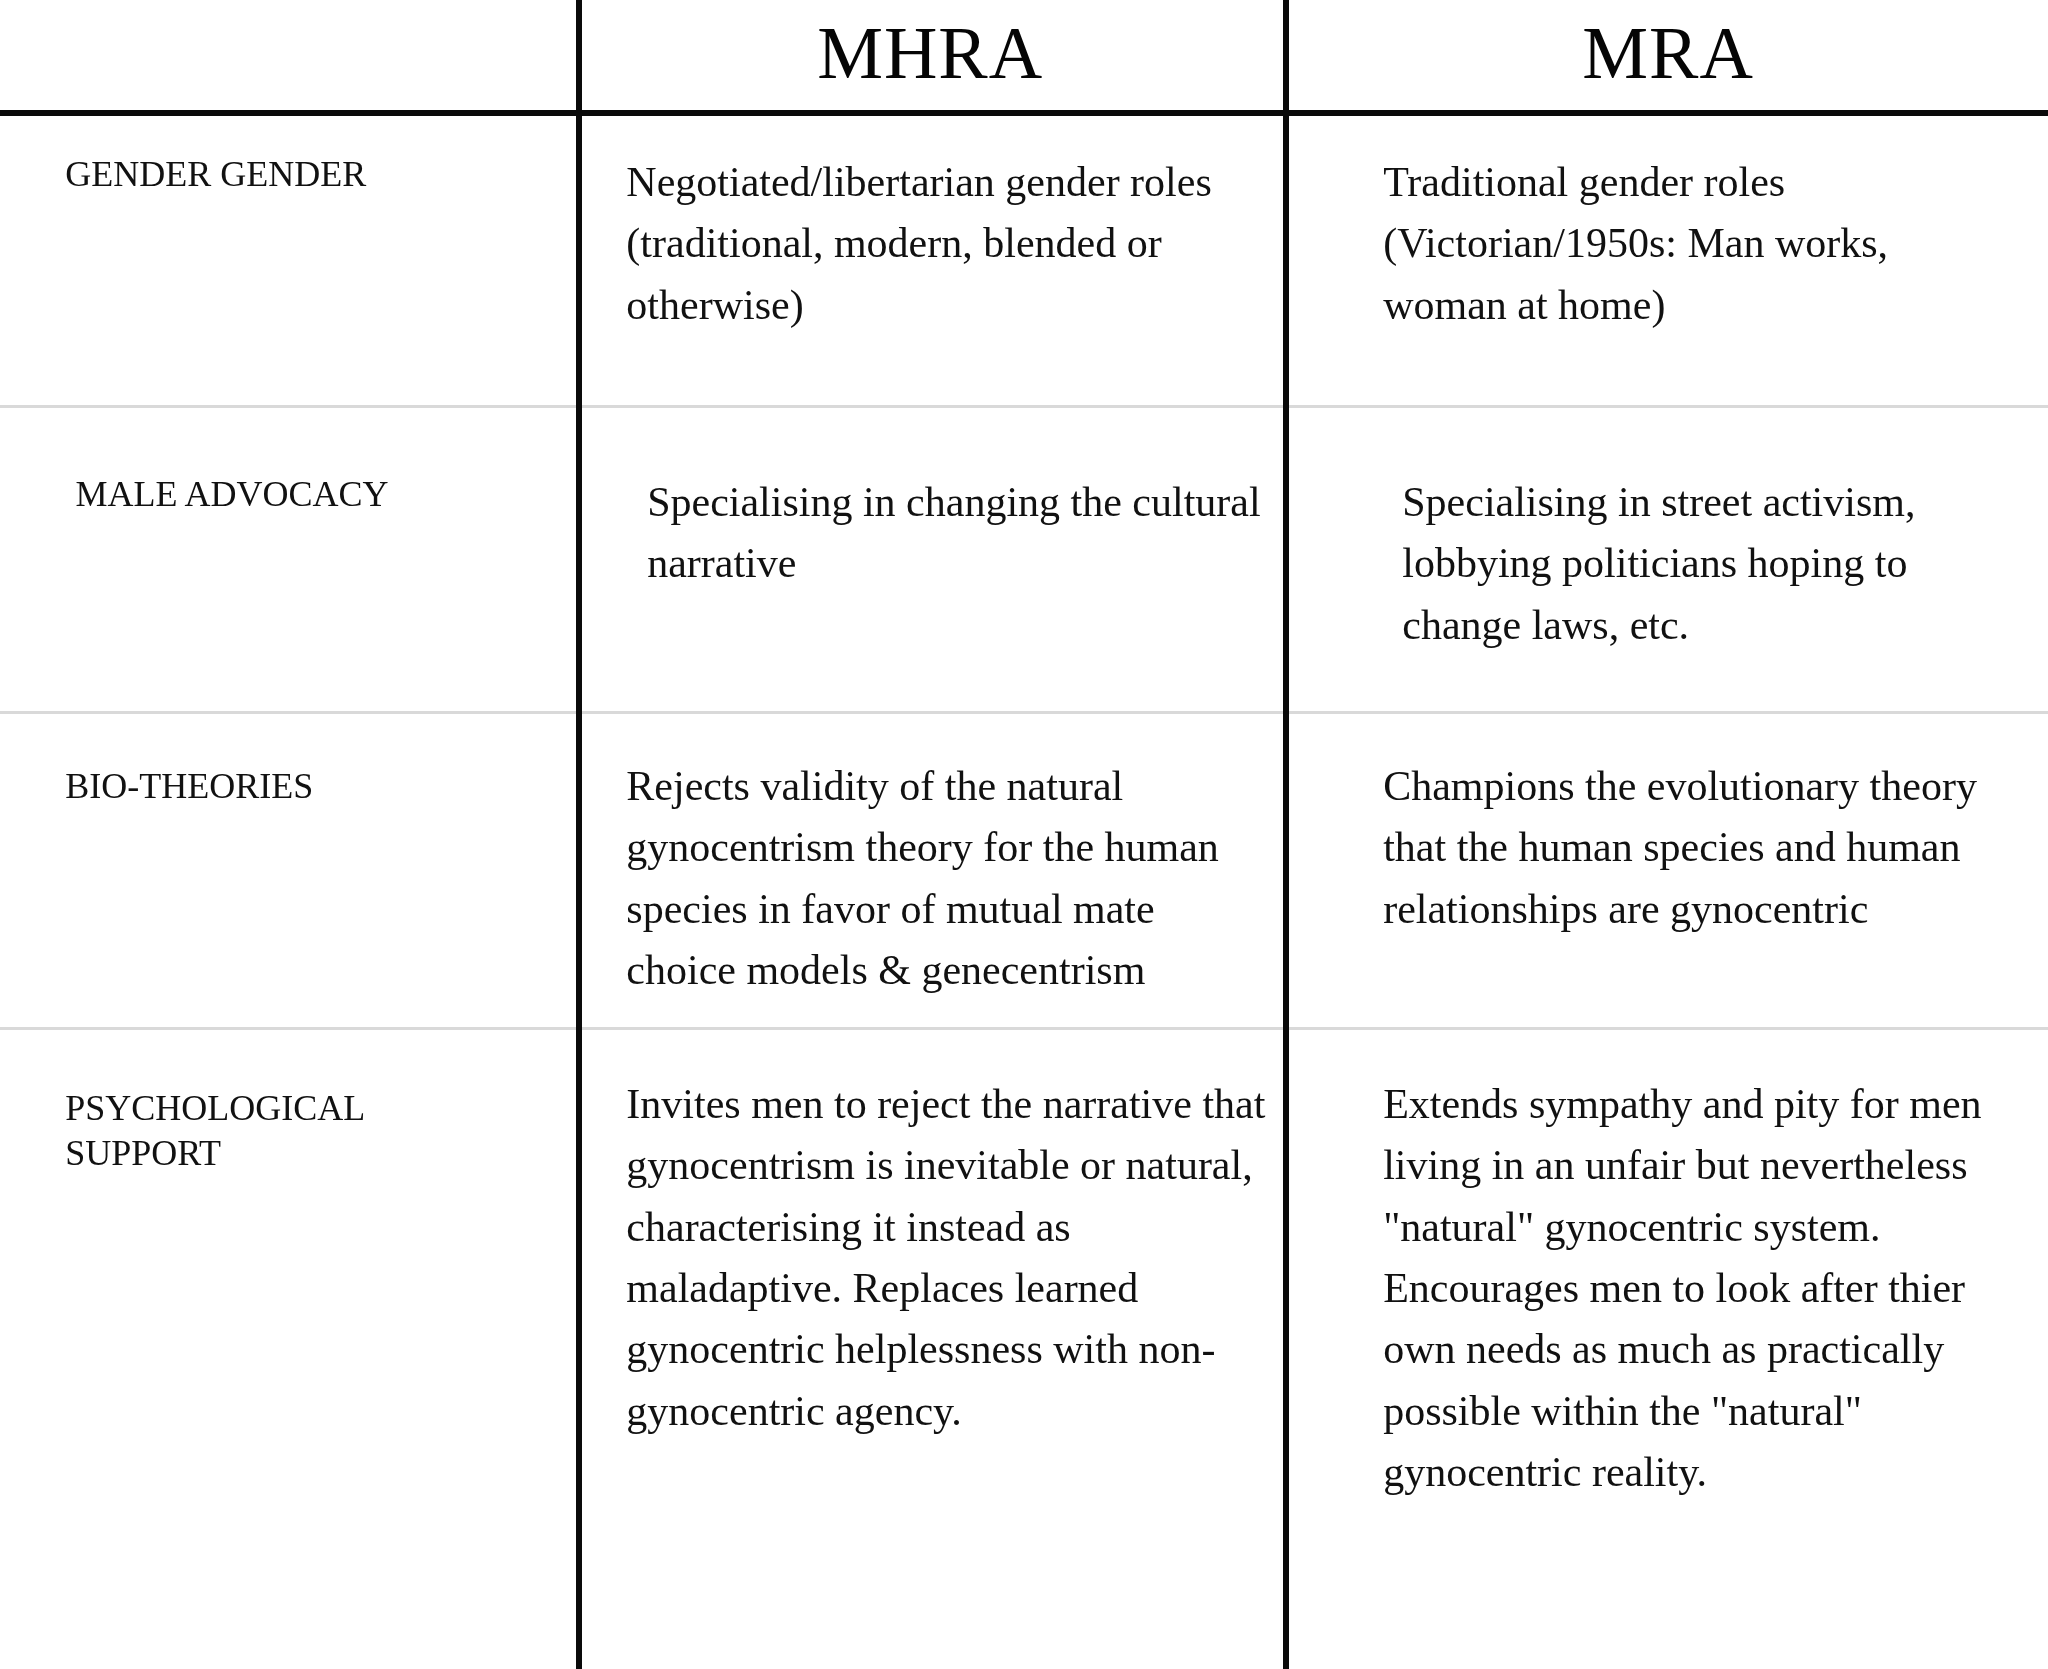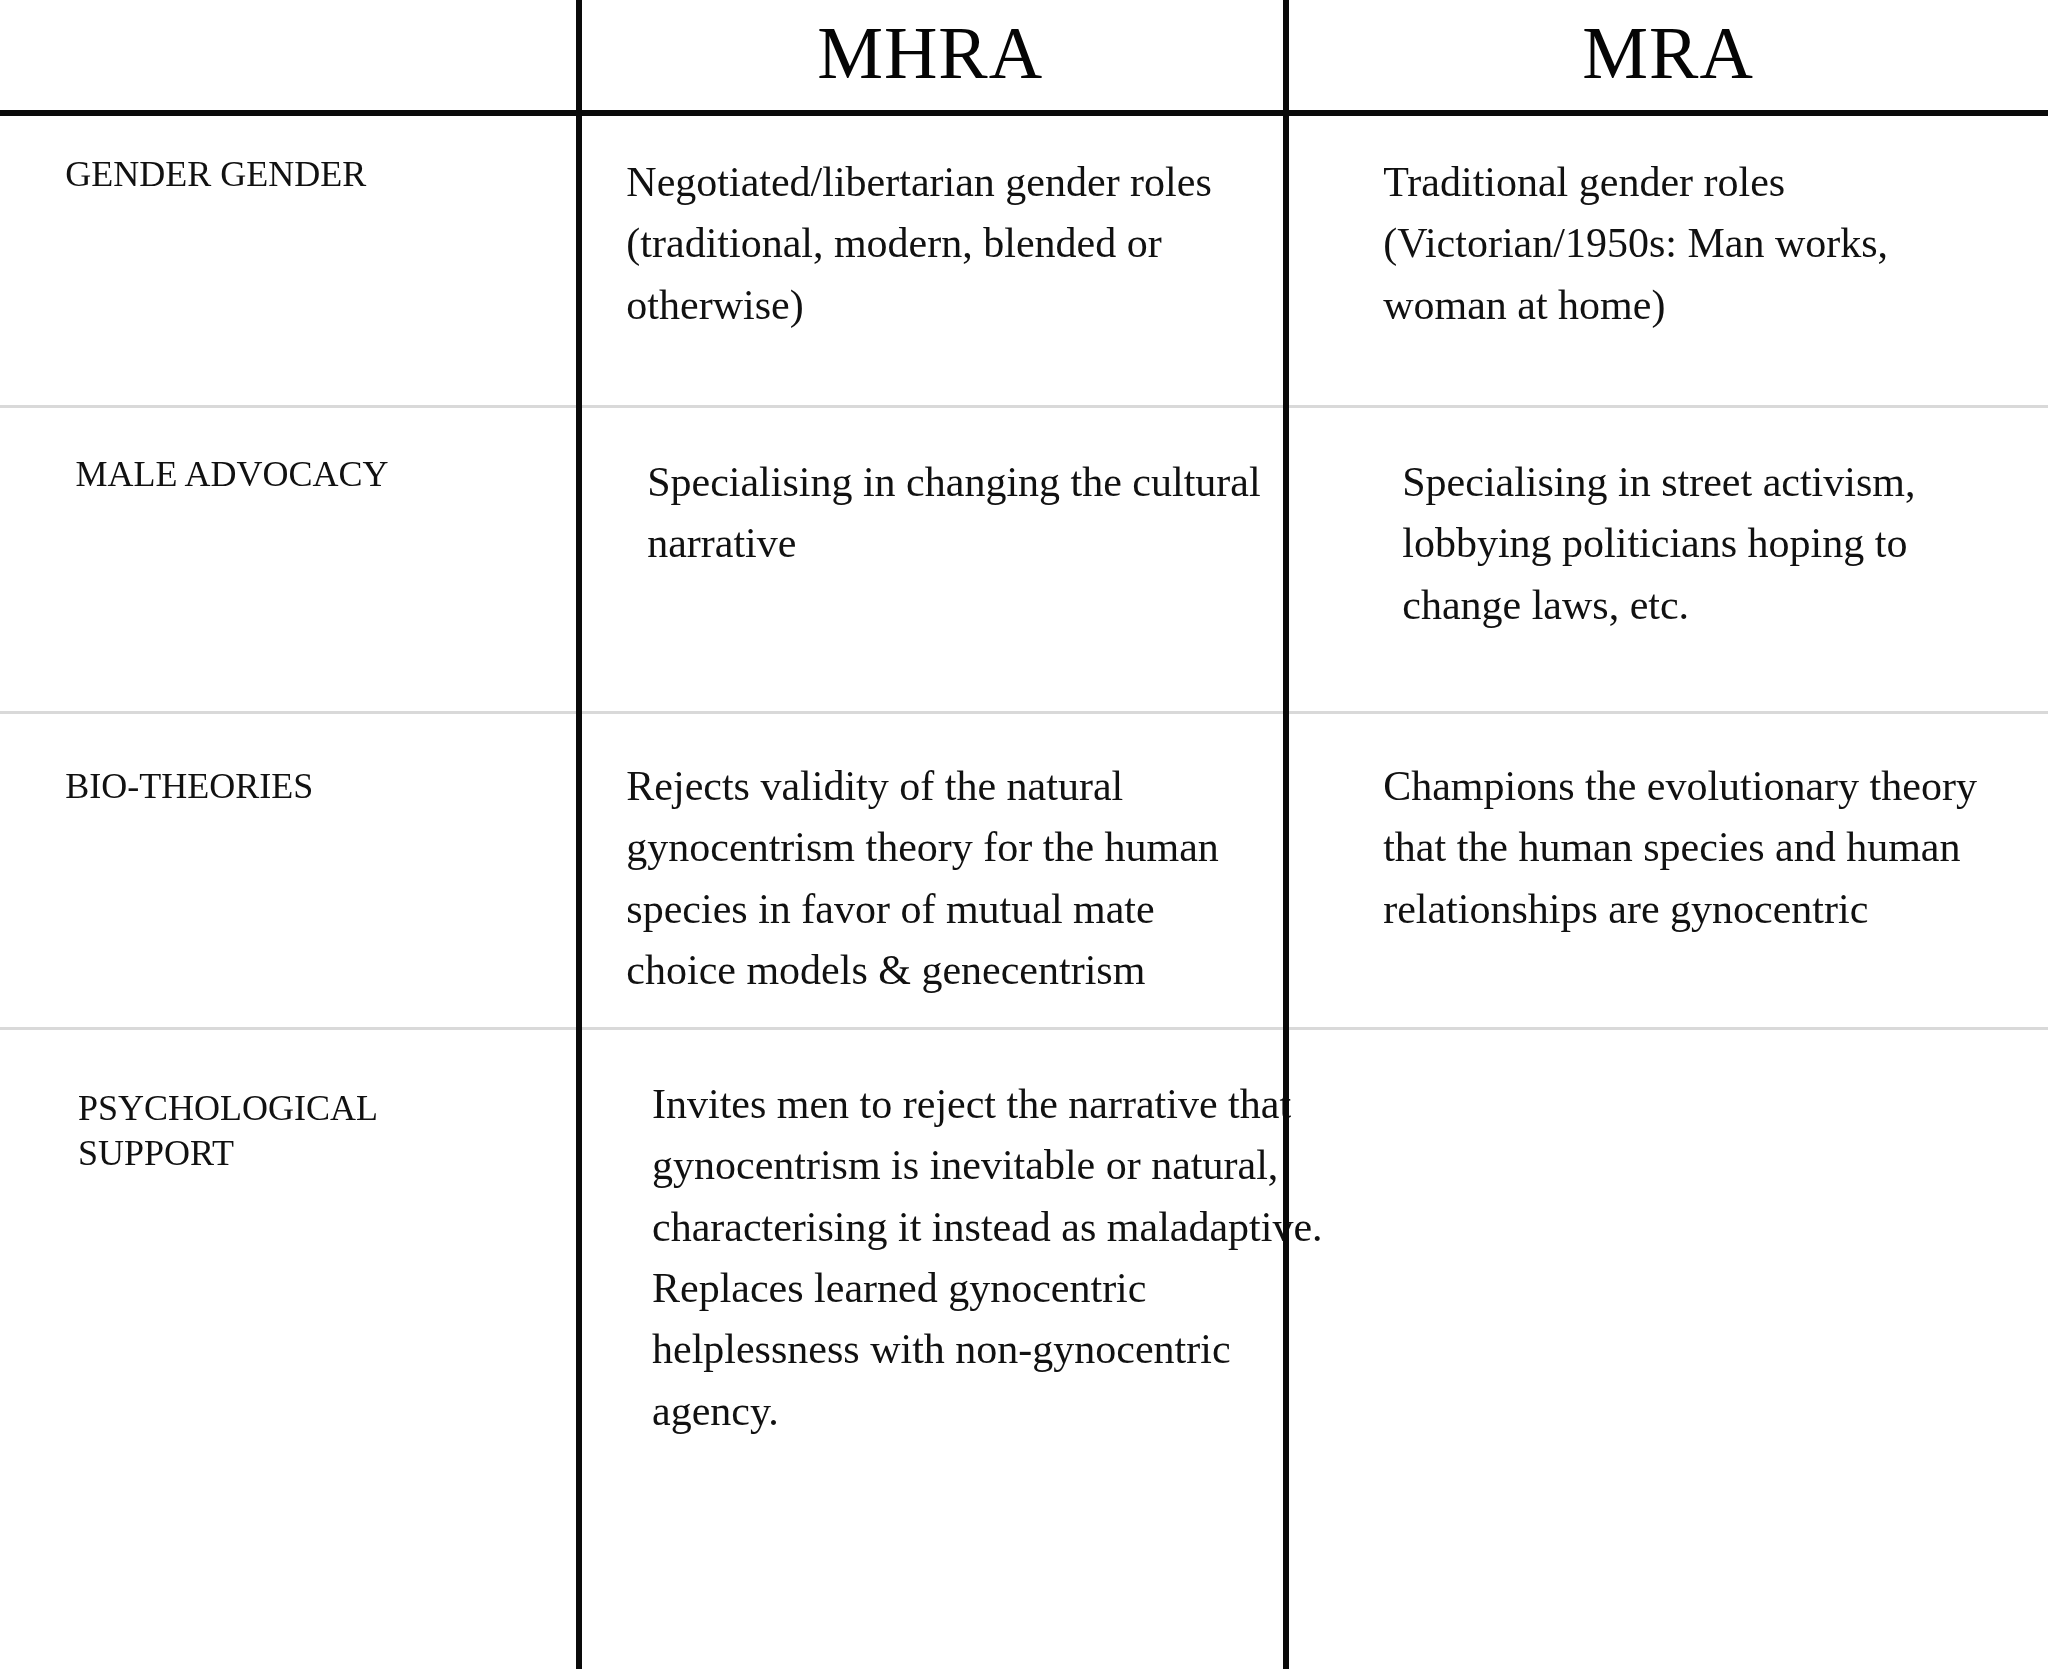--- a/index.html
+++ b/index.html
@@ -137,21 +137,21 @@
   }
 
   
   .trow-0 { height: 292px; }
   .trow-1 { height: 306px; }
   .trow-2 { height: 316px; }
   .trow-3 { height: 430px; }
 
   .trow-1 .cell-label,
   .trow-1 .cell-mhra,
-  .trow-1 .cell-mra { padding-top: 44px; margin-left: 18px; }
+  .trow-1 .cell-mra { padding-top: 64px; margin-left: 18px; }
 
   .trow-2 .cell-label { padding-top: 50px; }
   .trow-2 .cell-mhra,
   .trow-2 .cell-mra  { padding-top: 42px; }
 
   .trow-3 .cell-label { padding-top: 56px; }
   .trow-3 .cell-mhra,
   .trow-3 .cell-mra  { padding-top: 44px; }
 </style>
 </head>
@@ -218,16 +218,19 @@
       </div>
     </div>
 
     <div class="trow trow-3">
       <div class="cell cell-label">
         <span class="label-text">PSYCHOLOGICAL SUPPORT</span>
       </div>
       <div class="cell cell-mhra">
         <span class="body-text">Invites men to reject the narrative that gynocentrism is inevitable or natural, characterising it instead as maladaptive. Replaces learned gynocentric helplessness with non-gynocentric agency.</span>
       </div>
+      <div class="cell cell-mra">
+        <span class="body-text">Extends sympathy and pity for men living in an unfair but nevertheless "natural" gynocentric system. Encourages men to look after thier own needs as much as practically possible within the "natural" gynocentric reality.</span>
+      </div>
     </div>
 
   </div>
 </div>
 
 </body></html>

